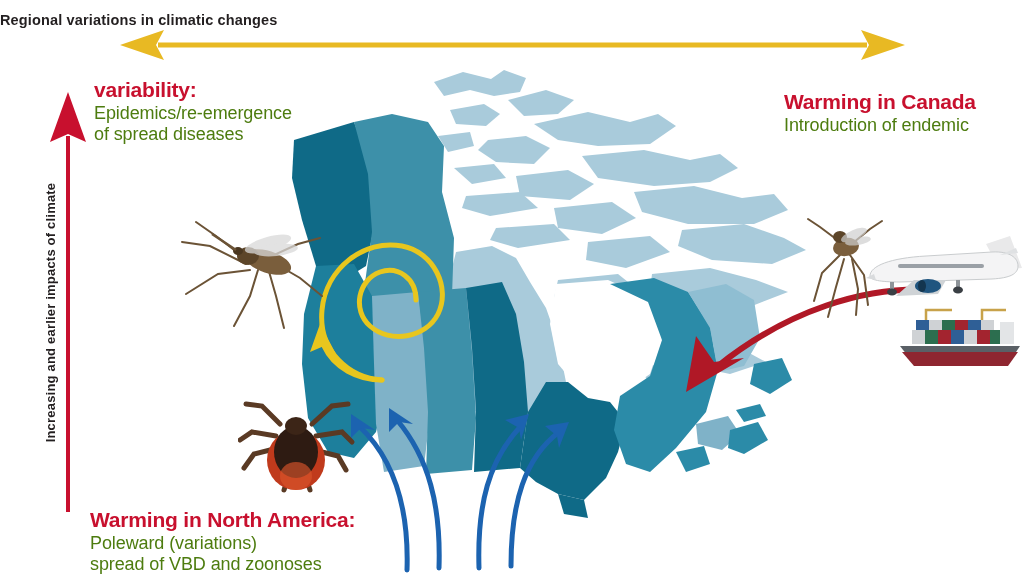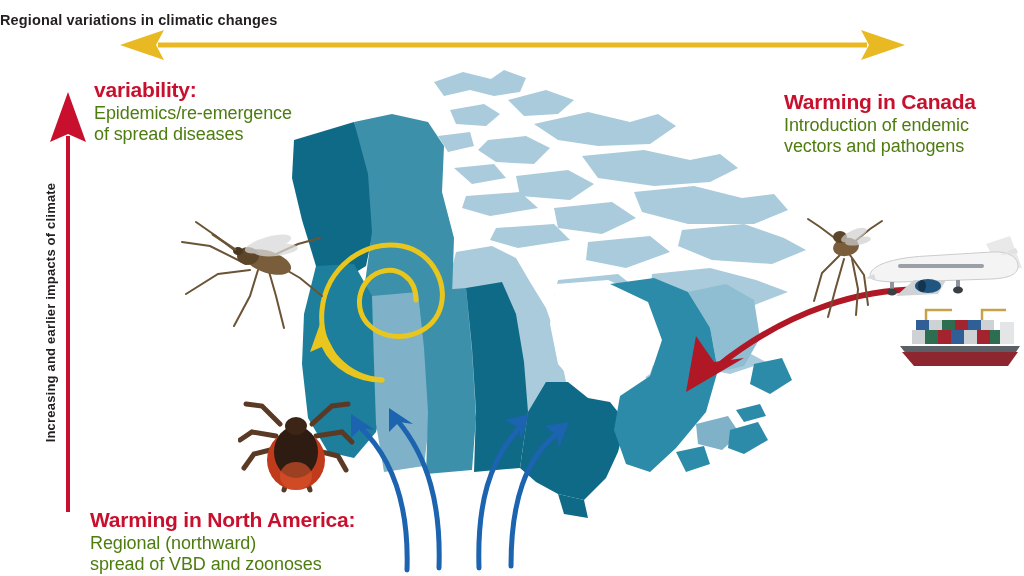--- a/index.html
+++ b/index.html
@@ -254,25 +254,24 @@
     <div class="body">
       <div>Epidemics/re-emergence</div>
       <div>of spread diseases</div>
     </div>
   </div>
 
   <div class="callout" id="callout-warming-canada">
     <div class="head">Warming in Canada</div>
     <div class="body">
       <div>Introduction of endemic</div>
-      <div>vectors and pathogens</div>
     </div>
   </div>
 
   <div class="callout" id="callout-warming-na">
     <div class="head">Warming in North America:</div>
     <div class="body">
-      <div>Regional (northward)</div>
+      <div>Poleward (variations)</div>
       <div>spread of VBD and zoonoses</div>
     </div>
   </div>
 
 </div>
 
 </body></html>

